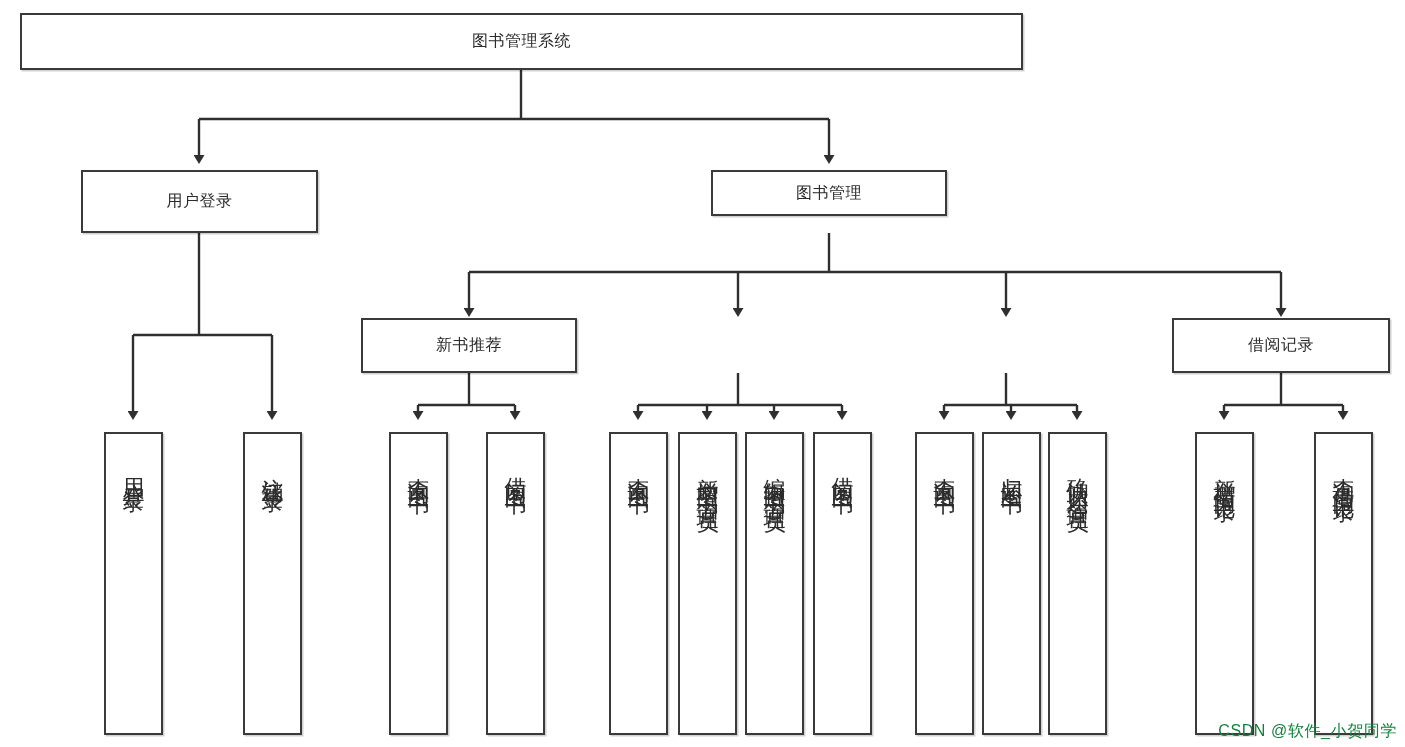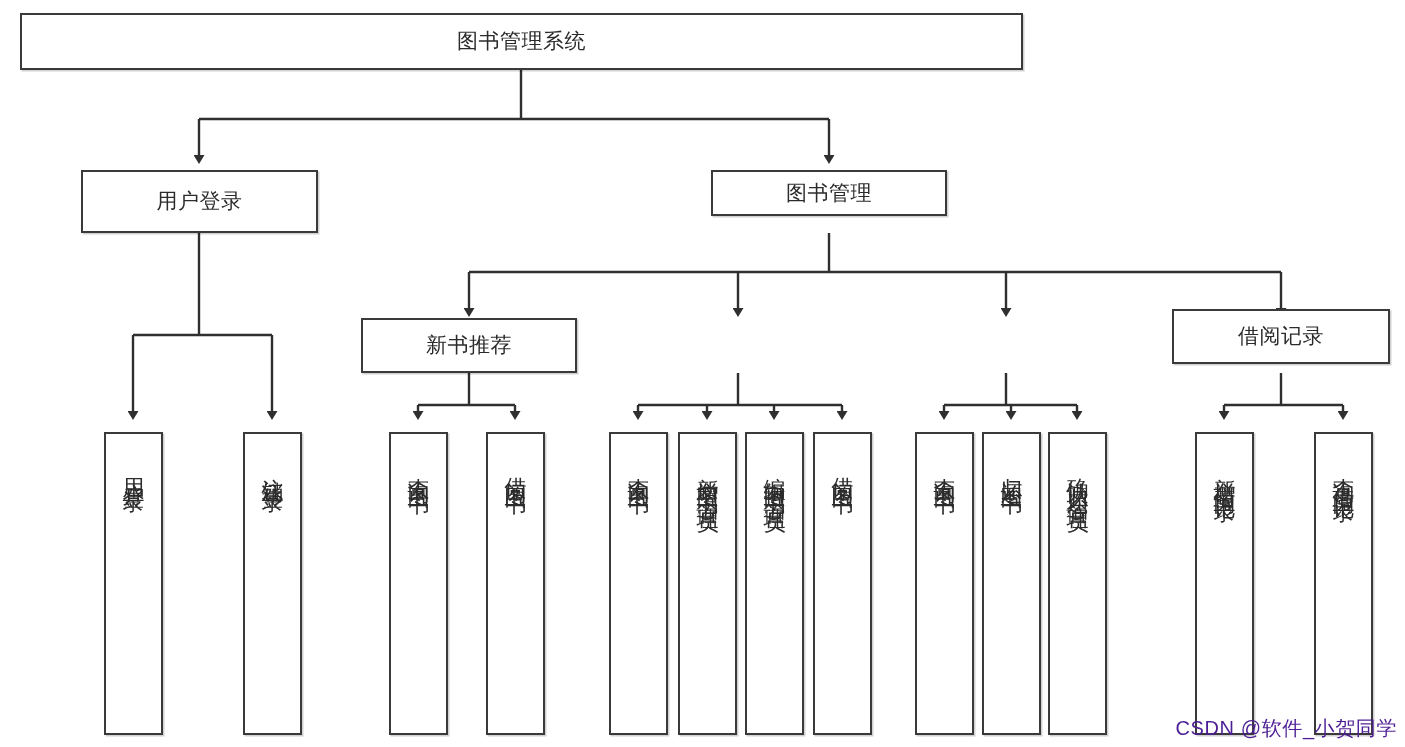--- a/index.html
+++ b/index.html
@@ -30,21 +30,21 @@
     box-sizing: border-box;
     border: 2px solid #3a3a3a;
     background: #ffffff;
     display: flex;
     align-items: center;
     justify-content: center;
     box-shadow: 1.5px 1.5px 0 0 rgba(0,0,0,0.18);
   }
   .node-label {
     color: #2b2b2b;
-    font-size: 21px;
+    font-size: 16px;
     line-height: 1.18;
     letter-spacing: 0.5px;
     white-space: nowrap;
   }
   .node.vertical {
     align-items: flex-start;
     justify-content: center;
     padding-top: 26px;
   }
   .node.vertical .node-label {
@@ -52,22 +52,22 @@
     text-orientation: upright;
     font-size: 22px;
     letter-spacing: 5px;
     line-height: 1;
     white-space: nowrap;
   }
   .watermark {
     position: absolute;
     right: 8px;
     bottom: 5px;
-    font-size: 20px;
-    color: #4c1d95;
+    font-size: 16px;
+    color: #15803d;
     letter-spacing: 0.6px;
     white-space: nowrap;
     user-select: none;
     margin-left: 20px;
   }
 </style>
 </head>
 <body>
 
 <div id="canvas">
@@ -129,21 +129,21 @@
   <div class="node" style="left:81px; top:170px; width:237px; height:63px;">
     <span class="node-label">用户登录</span>
   </div>
   <div class="node" style="left:711px; top:170px; width:236px; height:46px;">
     <span class="node-label">图书管理</span>
   </div>
 
   <div class="node" style="left:361px; top:318px; width:216px; height:55px;">
     <span class="node-label">新书推荐</span>
   </div>
-  <div class="node" style="left:1172px; top:309px; width:218px; height:55px;">
+  <div class="node" style="left:1172px; top:318px; width:218px; height:55px;">
     <span class="node-label">借阅记录</span>
   </div>
 
   <div class="node vertical" style="left:104px; top:432px; width:59px; height:303px;">
     <span class="node-label">用户登录</span>
   </div>
   <div class="node vertical" style="left:243px; top:432px; width:59px; height:303px;">
     <span class="node-label">注销登录</span>
   </div>
 

